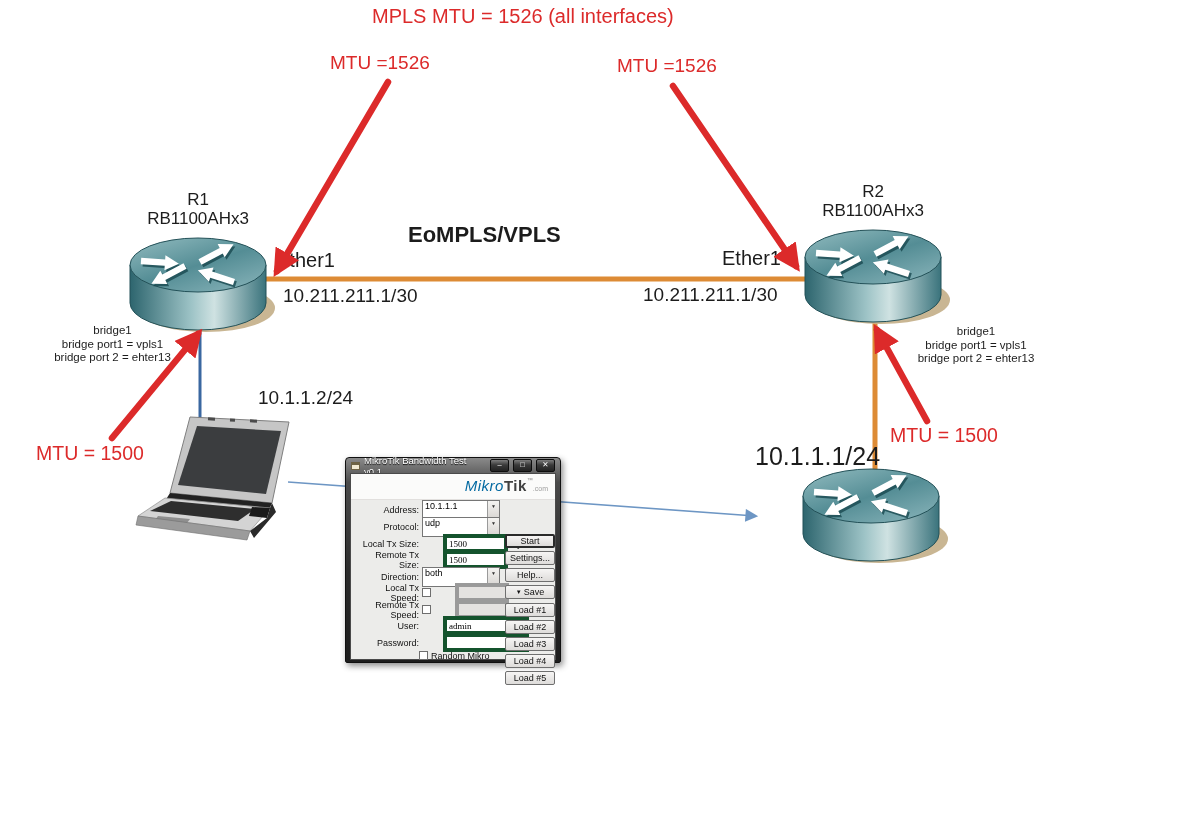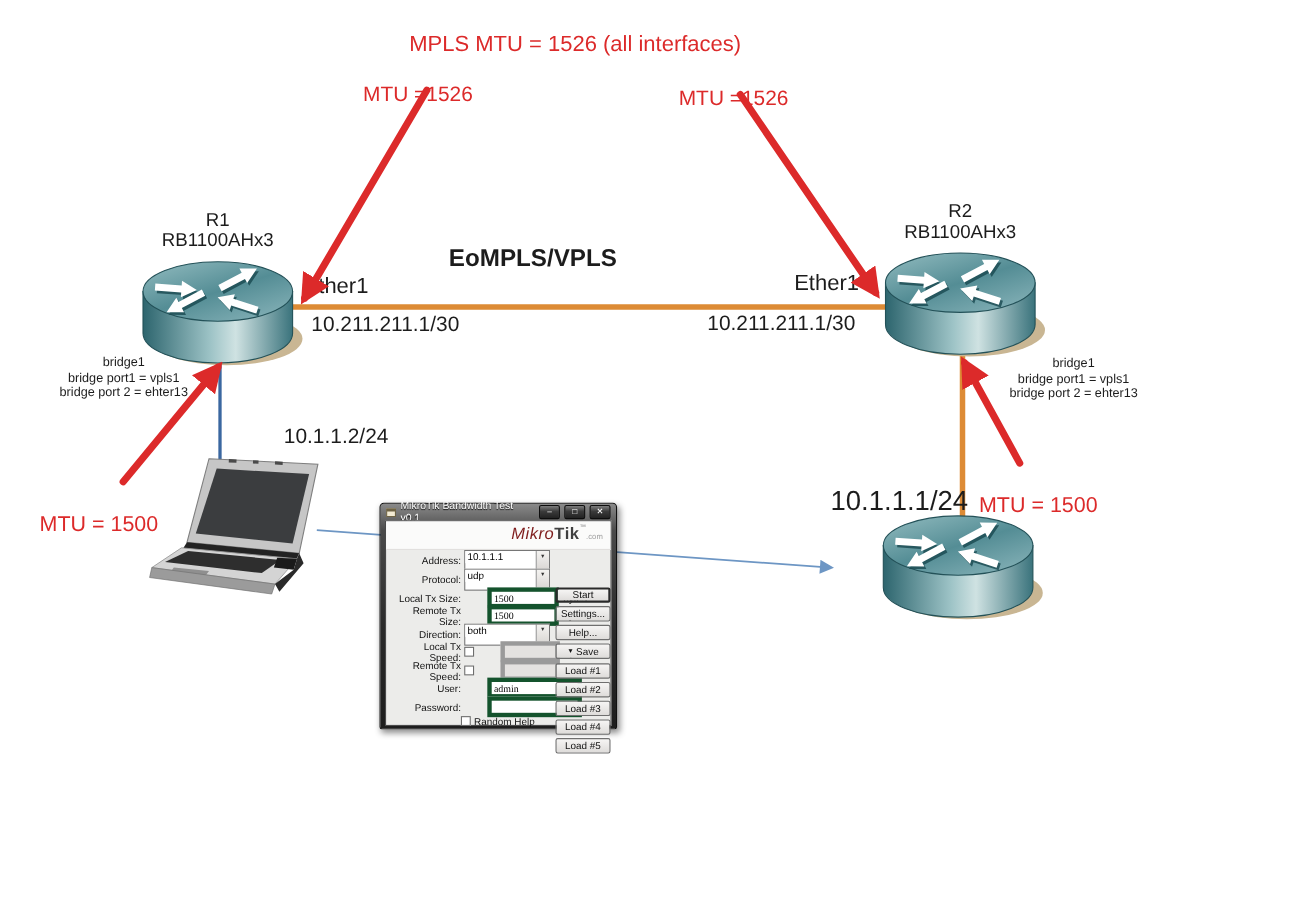--- a/index.html
+++ b/index.html
@@ -8,42 +8,42 @@
     --blue-link:#3a67a0;
     --blue-flow:#6d96c4;
     --ink:#1c1c1c;
   }
   html,body{margin:0;padding:0;background:#ffffff;}
   #stage{position:relative;width:1188px;height:840px;background:#ffffff;overflow:hidden;
          font-family:"Liberation Sans",sans-serif;}
   svg{display:block;}
   #base-art{position:absolute;left:0;top:0;z-index:1;}
   .lbl{position:absolute;z-index:2;white-space:nowrap;color:var(--ink);line-height:1.05;}
-  .red{color:var(--red);margin-top:24px;}
+  .red{color:var(--red);}
   .center{text-align:center;}
   #arrow-art{position:absolute;left:0;top:0;z-index:3;pointer-events:none;}
 
   
   .bw-window{position:absolute;left:345px;top:457px;width:216px;height:206px;z-index:4;
     background:linear-gradient(180deg,#8a8a8a 0%,#4a4a4a 12%,#2a2a2a 55%,#1d1d1d 100%);
     border:1px solid #101010;border-radius:4px 4px 2px 2px;
     box-shadow:2px 3px 6px rgba(0,0,0,.45);
     box-sizing:border-box;padding:0 4px 4px 4px;font-family:"Liberation Sans",sans-serif;}
   .bw-titlebar{height:15px;display:flex;align-items:center;gap:4px;color:#fff;font-size:9.5px;padding:0 1px;}
   .bw-appicon{width:9px;height:8px;background:#f2ead2;border:1px solid #6e6345;box-sizing:border-box;
     border-top-width:3px;flex:0 0 auto;}
   .bw-title{flex:1 1 auto;overflow:hidden;text-shadow:0 1px 1px #000;}
   .bw-ctl{width:17px;height:11px;font-size:7.5px;line-height:10px;text-align:center;color:#fff;
     background:linear-gradient(180deg,#7d7d7d,#3a3a3a 45%,#222);border:1px solid #0d0d0d;border-radius:2px;
     flex:0 0 auto;cursor:default;}
   .bw-body{position:relative;height:187px;background:#ececea;border:1px solid #4a4a4a;box-sizing:border-box;
     font-size:9px;color:#111;}
   .bw-logo{height:26px;background:#fbfbfa;border-bottom:1px solid #e2e0de;text-align:right;
     padding:3px 7px 0 0;box-sizing:border-box;}
-  .logo-mikro{font-size:15px;font-style:italic;color:#7f1d1d;letter-spacing:.5px;}
+  .logo-mikro{font-size:15px;font-style:italic;color:#0369a1;letter-spacing:.5px;}
   .logo-tik{font-size:15px;font-weight:bold;color:#404040;letter-spacing:.5px;text-align:right;}
   .logo-tm{font-size:6px;color:#8a8a8a;vertical-align:top;}
   .logo-com{font-size:7px;color:#9d9d9d;}
   .bwrow{position:absolute;left:4px;height:13px;display:flex;align-items:center;}
   .flabel{width:64px;text-align:right;padding-right:3px;flex:0 0 auto;}
   .tinput{height:11px;border:4px solid #14532d;background:#fff;font-size:9px;padding:0 2px;
     font-family:Liberation Serif, serif;box-sizing:content-box;margin-left:21px;}
   .tinput:disabled{background:#e4e2e0;border-color:#9a9a9a;}
   .combo{display:flex;border:1px solid #767676;background:#fff;height:20px;box-sizing:border-box;}
   .combo .cinput{border:none;height:11px;width:60px;font-size:9px;padding:0 2px;outline:none;
@@ -227,21 +227,21 @@
       <div class="bwrow" style="top:145px">
         <span class="flabel">User:</span>
         <input class="tinput" style="width: 74px;" value="admin">
       </div>
       <div class="bwrow" style="top:162px">
         <span class="flabel">Password:</span>
         <input class="tinput" style="width: 74px;" value="">
       </div>
       <div class="bwrow" style="top:175px;left:68px">
         <span class="chk"></span>
-        <span>Random Help</span>
+        <span>Random Mikro</span>
       </div>
 
       <button class="bw-btn default" style="top:28px">Start</button>
       <button class="bw-btn" style="top:45px">Settings...</button>
       <button class="bw-btn" style="top:62px">Help...</button>
       <button class="bw-btn" style="top:79px"><span class="save-glyph">▼</span><span>Save</span></button>
       <button class="bw-btn" style="top:97px">Load #1</button>
       <button class="bw-btn" style="top:114px">Load #2</button>
       <button class="bw-btn" style="top:131px">Load #3</button>
       <button class="bw-btn" style="top:148px">Load #4</button>

